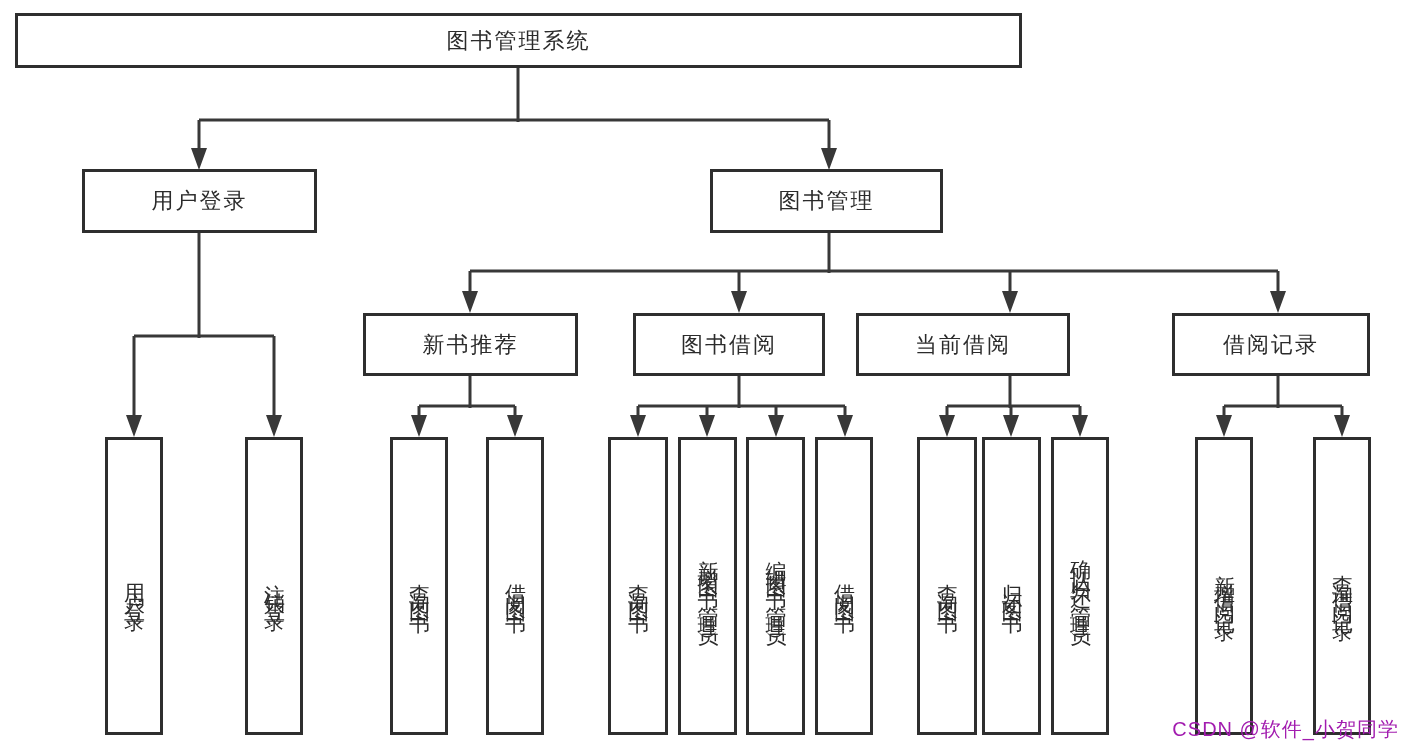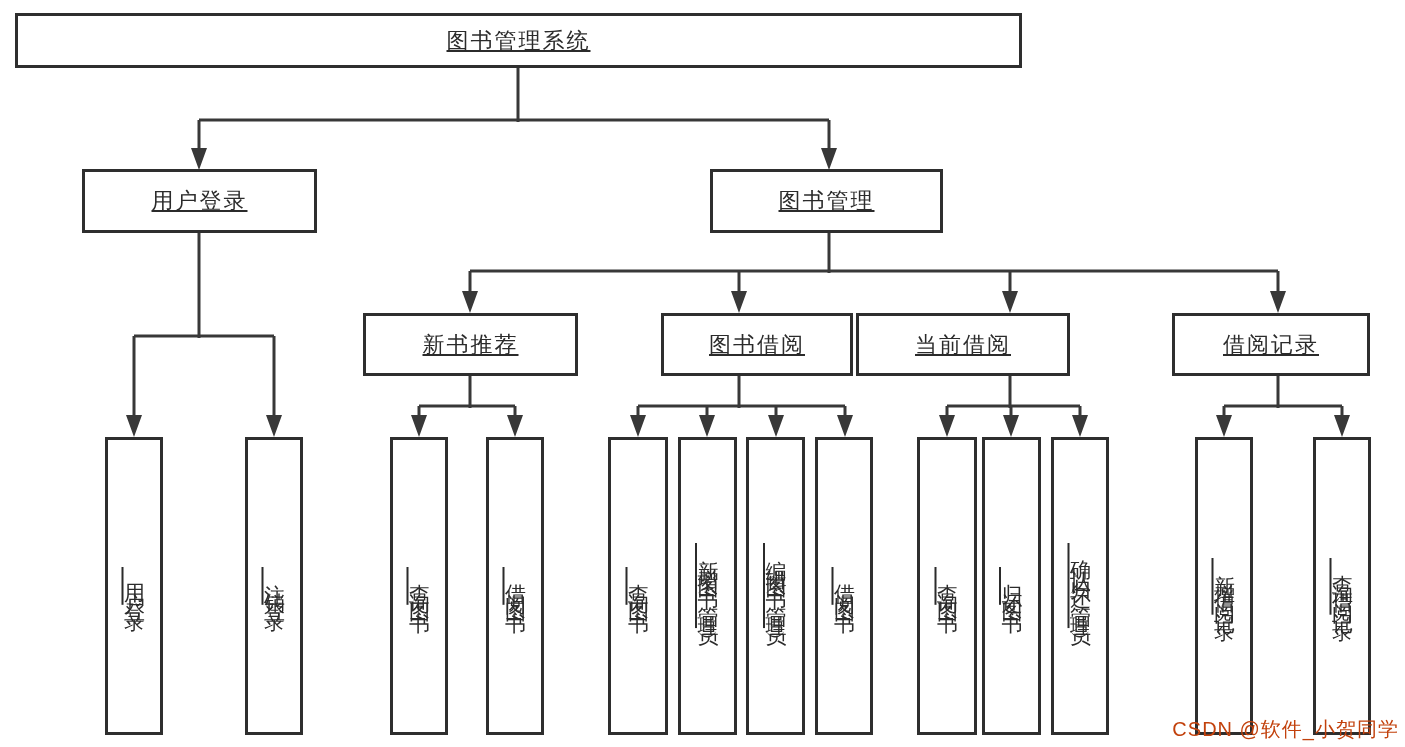--- a/index.html
+++ b/index.html
@@ -15,41 +15,40 @@
   .node {
     position: absolute;
     box-sizing: border-box;
     background: #ffffff;
     border: 3px solid #2e2e2e;
     display: flex;
     align-items: center;
     justify-content: center;
     color: #2b2b2b;
     z-index: 2;
-    text-decoration: underline;
   }
   .node.h span {
     font-size: 22px;
     letter-spacing: 2px;
     white-space: nowrap;
   }
   .node.v span {
     writing-mode: vertical-rl;
     text-orientation: mixed;
     font-size: 21px;
     letter-spacing: 0.45em;
     line-height: 1;
   }
   .watermark {
     position: absolute;
     right: 6px;
     bottom: 4px;
     font-family: "Liberation Sans", "DejaVu Sans", sans-serif;
     font-size: 20px;
-    color: #c2410c;
+    color: #a21caf;
     letter-spacing: 1px;
     z-index: 5;
     white-space: nowrap;
   }
 </style>
 </head>
 <body>
 
 <div class="canvas">
 
@@ -103,21 +102,21 @@
   <div class="node h" style="left:82px; top:169px; width:235px; height:64px">
     <span>用户登录</span>
   </div>
   <div class="node h" style="left:710px; top:169px; width:233px; height:64px">
     <span>图书管理</span>
   </div>
 
   <div class="node h" style="left:363px; top:313px; width:215px; height:63px">
     <span>新书推荐</span>
   </div>
-  <div class="node h" style="left:661px; top:313px; width:192px; height:63px">
+  <div class="node h" style="left:633px; top:313px; width:192px; height:63px">
     <span>图书借阅</span>
   </div>
   <div class="node h" style="left:856px; top:313px; width:214px; height:63px">
     <span>当前借阅</span>
   </div>
   <div class="node h" style="left:1172px; top:313px; width:198px; height:63px">
     <span>借阅记录</span>
   </div>
 
   <div class="node v" style="left:105px; top:437px; width:58px; height:298px">

